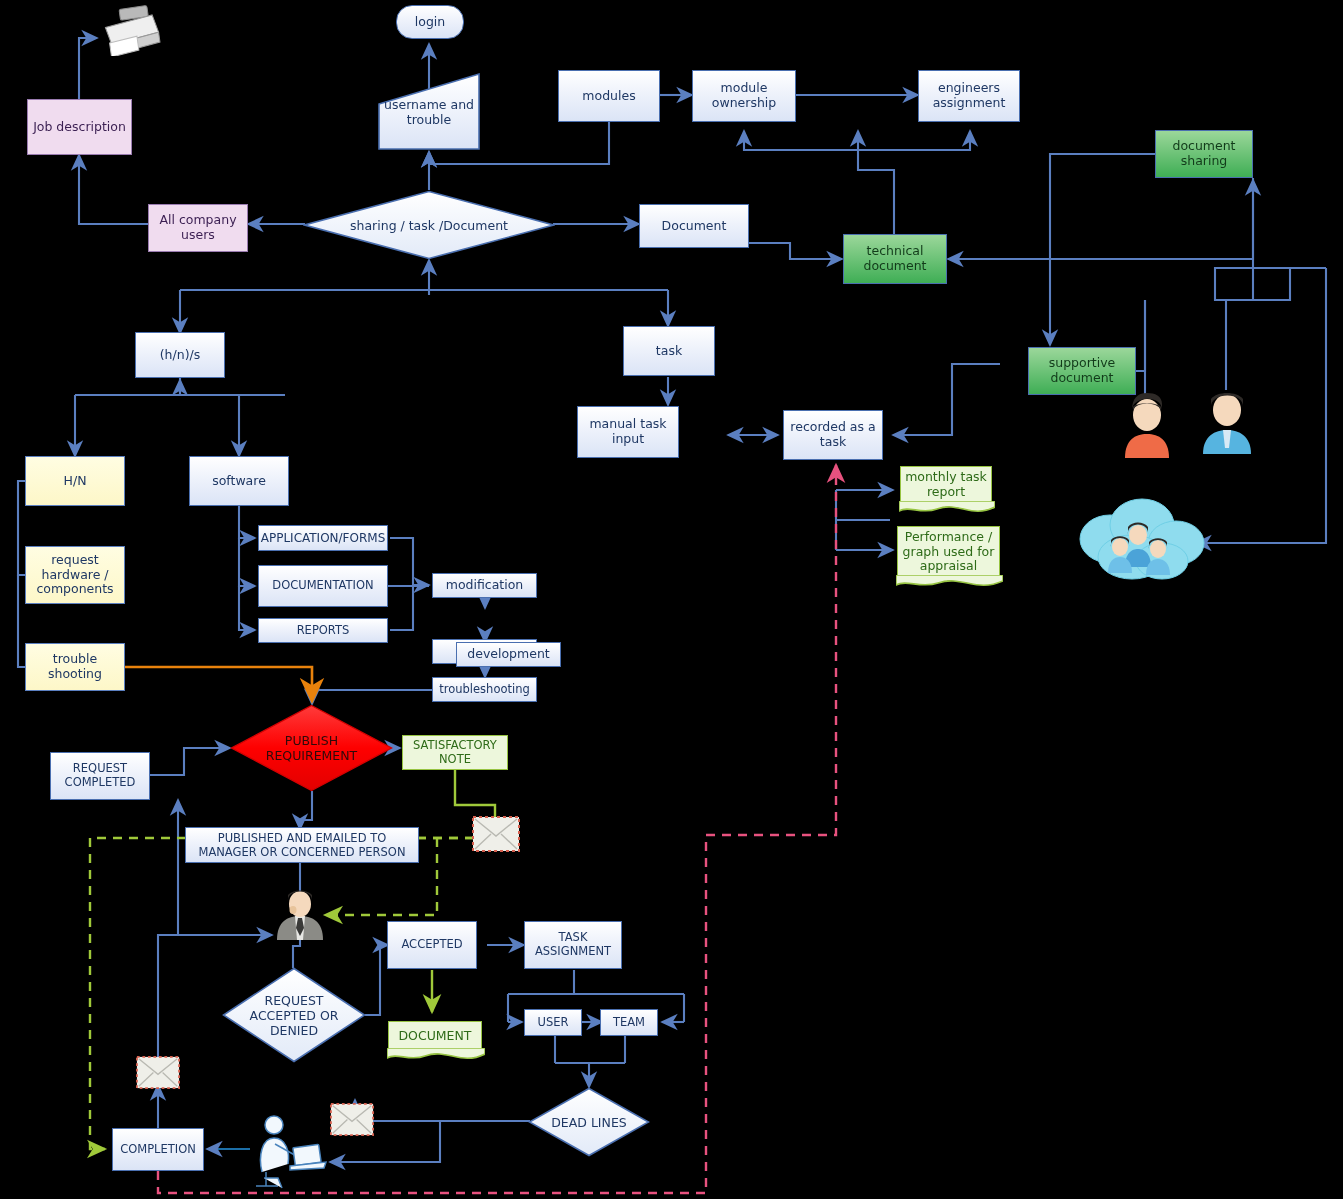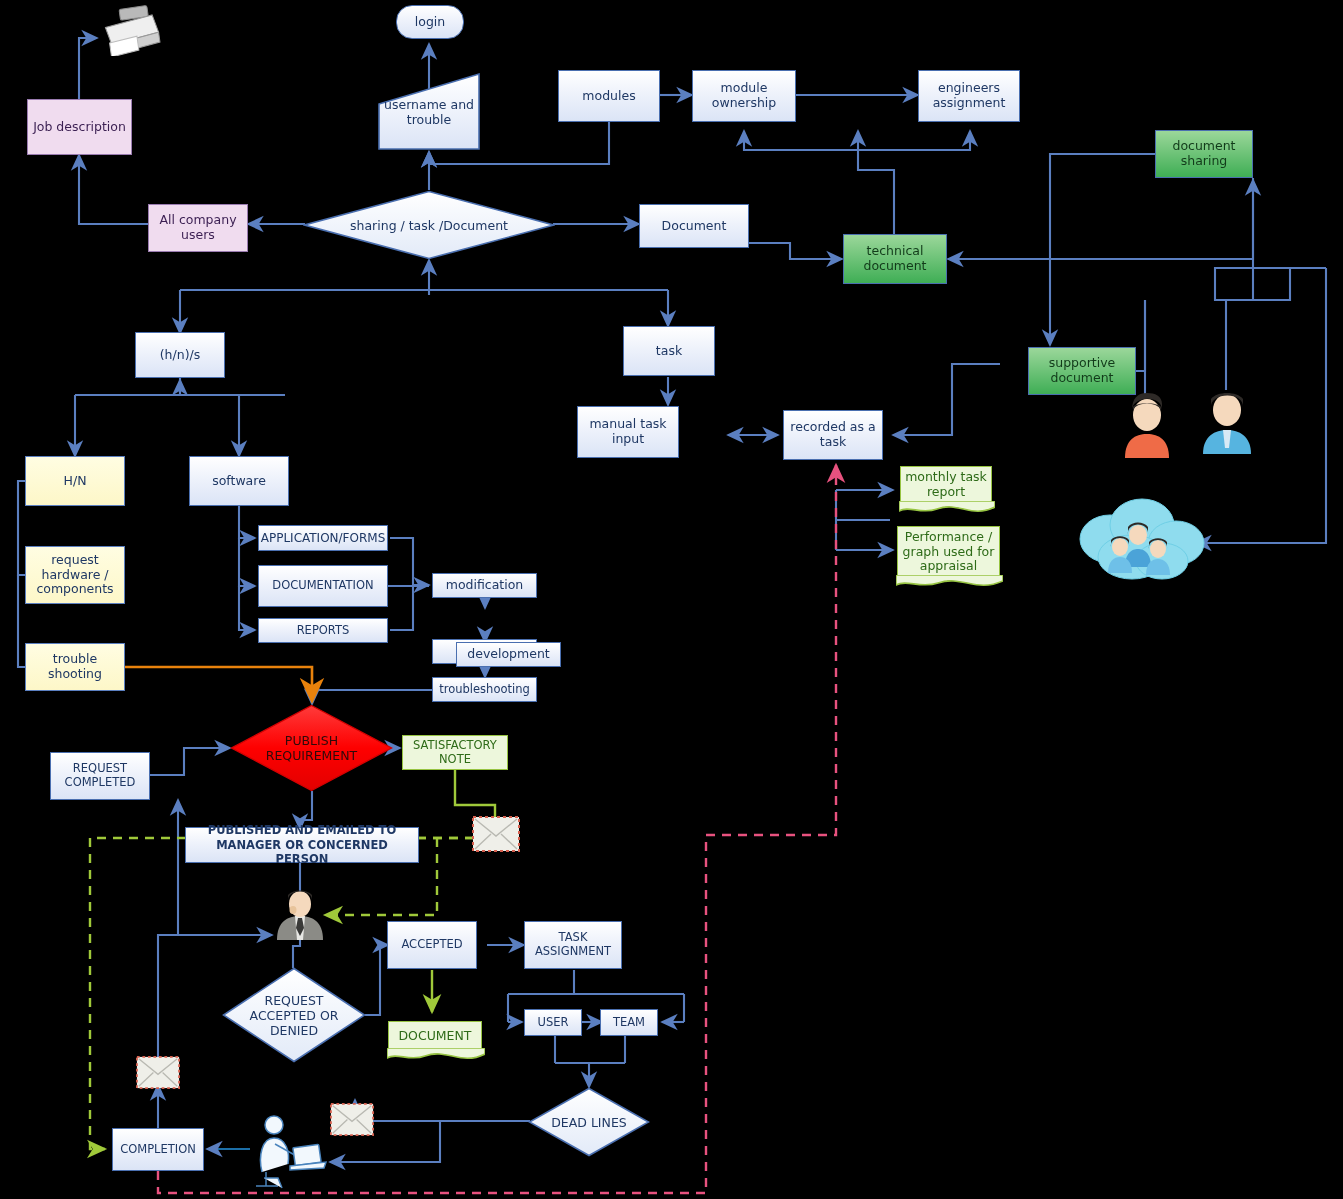--- a/index.html
+++ b/index.html
@@ -409,21 +409,21 @@
     </svg>
     <div class="lbl small" style="color:#2f0a0a;">PUBLISH REQUIREMENT</div>
   </div>
 
   <div class="note" style="left:402px;top:735px;width:106px;height:35px;">
     <span class="small">SATISFACTORY NOTE</span>
   </div>
 
   <div class="node box small" style="left:50px;top:752px;width:100px;height:48px;">REQUEST COMPLETED</div>
 
-  <div class="node box small" style="left:185px;top:827px;width:234px;height:36px;line-height:1.25;font-weight:bold;">PUBLISHED AND EMAILED TO MANAGER OR CONCERNED PERSON</div>
+  <div class="node box small" style="left:185px;top:827px;width:234px;height:36px;line-height:1.25;">PUBLISHED AND EMAILED TO MANAGER OR CONCERNED PERSON</div>
 
   <div class="diamond" style="left:222px;top:967px;width:144px;height:96px;">
     <svg width="144" height="96" viewBox="0 0 144 96">
       <path d="M72,1.5 L142.5,48 L72,94.5 L1.5,48 Z" fill="url(#gdia)" stroke="#4a6fb0" stroke-width="1.6"></path>
     </svg>
     <div class="lbl small">REQUEST ACCEPTED  OR DENIED</div>
   </div>
 
   <div class="node box small" style="left:387px;top:921px;width:90px;height:48px;">ACCEPTED</div>
 

